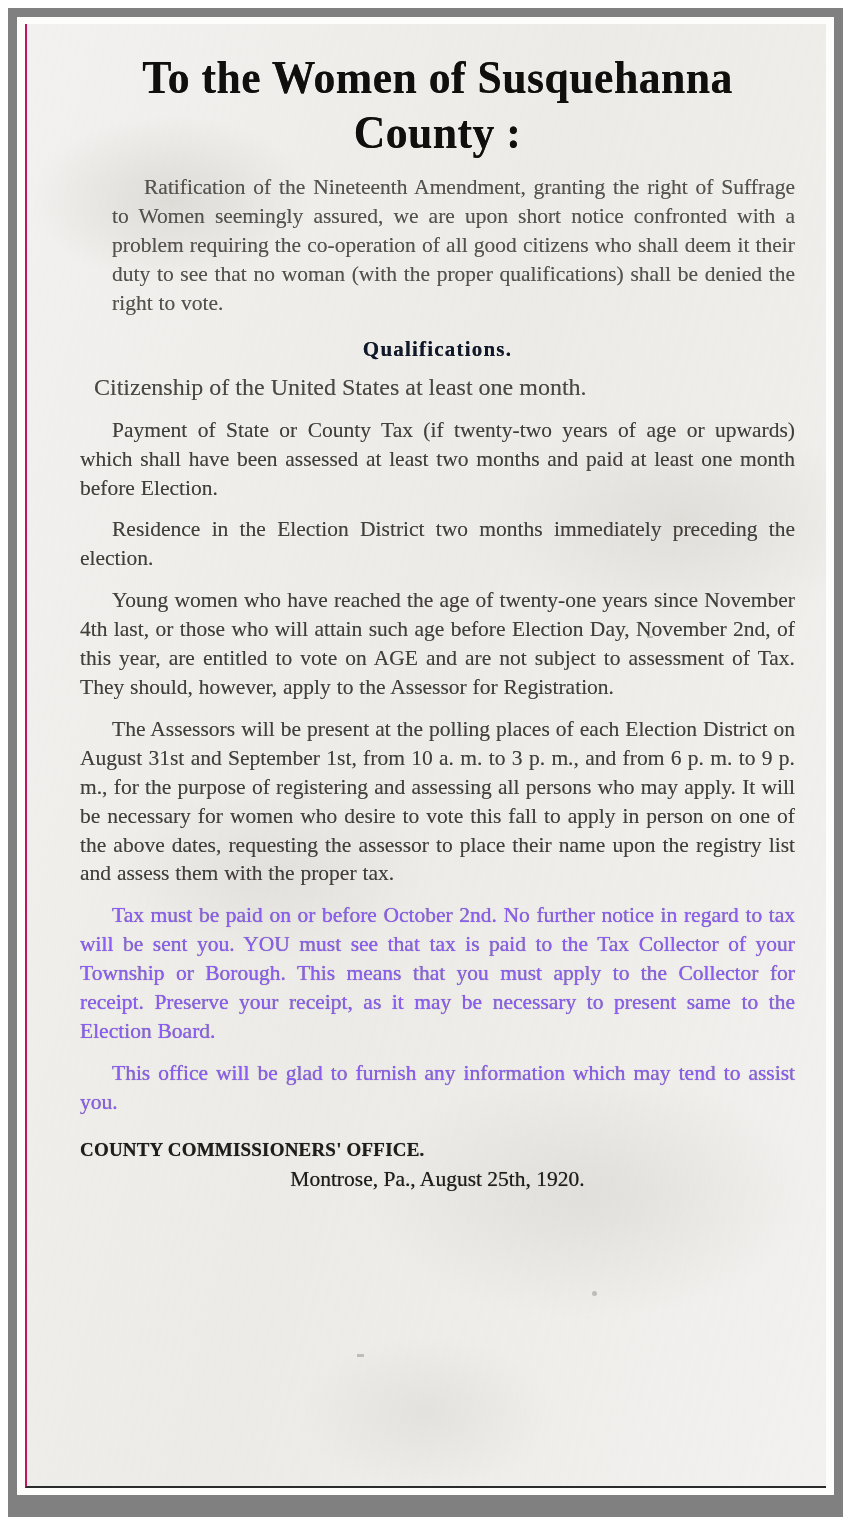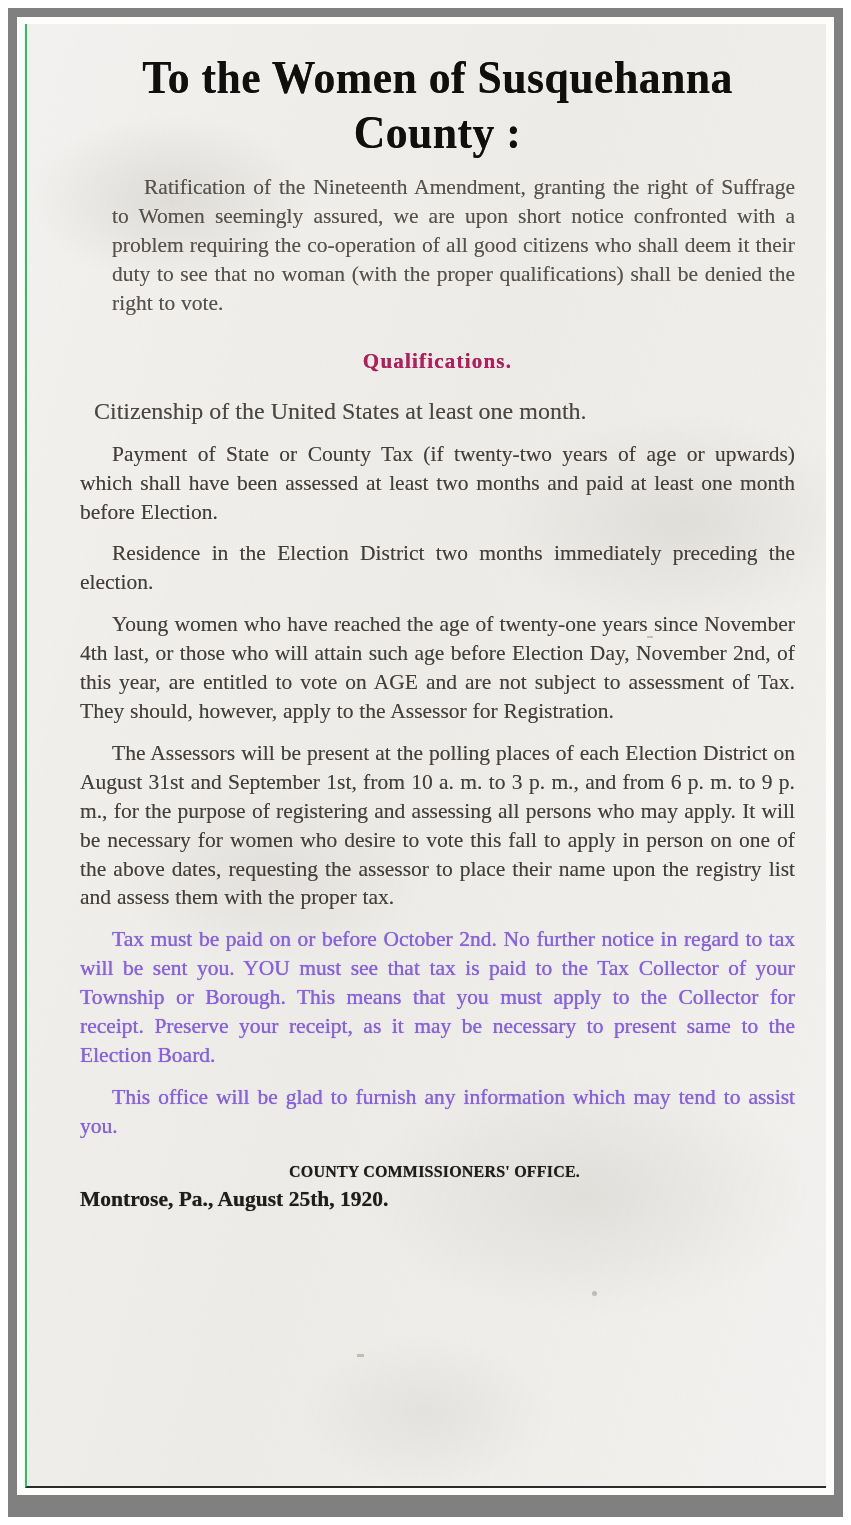--- a/index.html
+++ b/index.html
@@ -41,21 +41,21 @@
 
   
   .paper {
     position: absolute;
     left: 25px;
     top: 24px;
     width: 801px;
     height: 1464px;
     background: #f2f1ef;
     box-sizing: border-box;
-    border-left: 2px solid #22c55e;
+    border-left: 2px solid #be185d;
     border-bottom: 2px solid #2b2b2b;
     overflow: hidden;
   }
 
   
   .paper::before {
     content: "";
     position: absolute;
     inset: 0;
     pointer-events: none;
@@ -109,59 +109,59 @@
     text-shadow: 0 0 0.55px rgba(60,56,50,0.45);
   }
 
   
   .ink-faint  { color: #55514b; margin-left: 32px; }
   .ink-mid    { color: #423e39; }
   .ink-strong { color: #8b5cf6; text-shadow: 0 0 0.7px rgba(35,32,28,0.65); }
 
   
   .subhead {
-    margin: 12px;
+    margin: 0;
     padding-top: 19px;
     text-align: center;
     font-weight: bold;
     font-size: 21px;
     letter-spacing: 1.2px;
-    color: #be185d;
+    color: #0f172a;
     text-shadow: 0 0 0.6px rgba(30,27,24,0.7);
   }
 
   
   .statement {
     margin: 0;
     padding-top: 9px;
     text-indent: 14px;
     text-align: left;
     font-size: 24px;
     line-height: 1.345;
     color: #4a4641;
     text-shadow: 0 0 0.55px rgba(60,56,50,0.4);
   }
 
   
   .signature {
     margin: 0;
     padding-top: 22px;
-    text-align: center;
+    text-align: left;
     padding-right: 6px;
     font-weight: bold;
-    font-size: 16px;
+    font-size: 19px;
     letter-spacing: 0.2px;
     color: #1f1d1a;
     text-shadow: 0 0 0.7px rgba(28,25,22,0.7);
   }
   .dateline {
     margin: 0;
     padding-top: 6px;
-    text-align: left;
-    font-weight: bold;
+    text-align: center;
+    font-weight: normal;
     font-size: 21.5px;
     color: #1f1d1a;
     text-shadow: 0 0 0.7px rgba(28,25,22,0.7);
   }
 
   
   .speck {
     position: absolute;
     background: #9a9590;
     opacity: 0.55;

